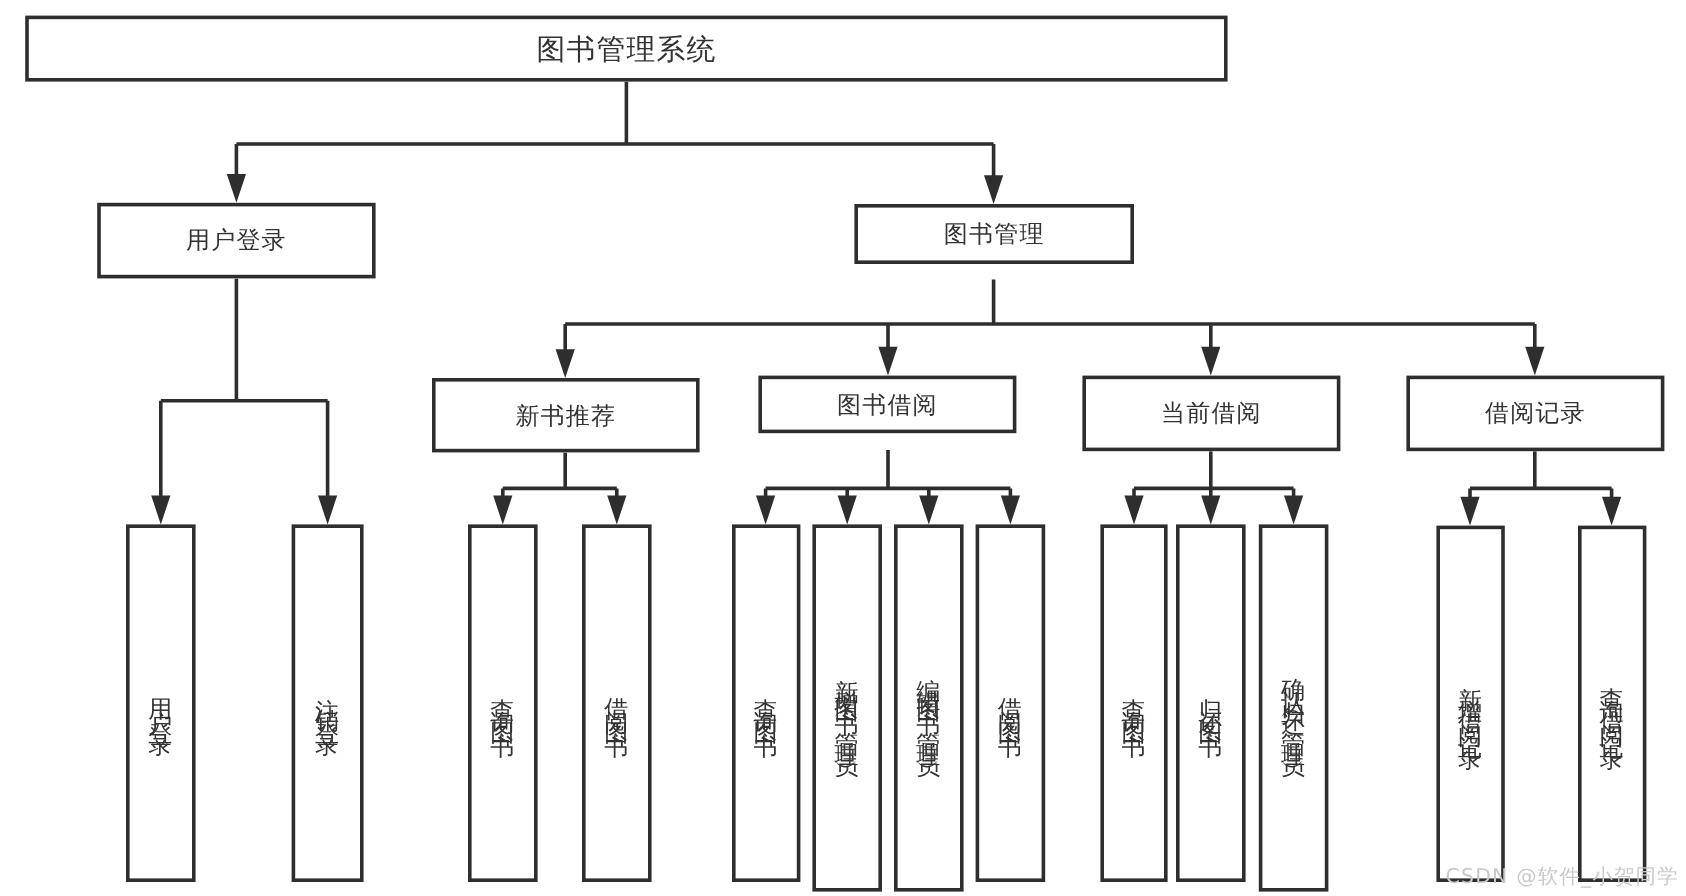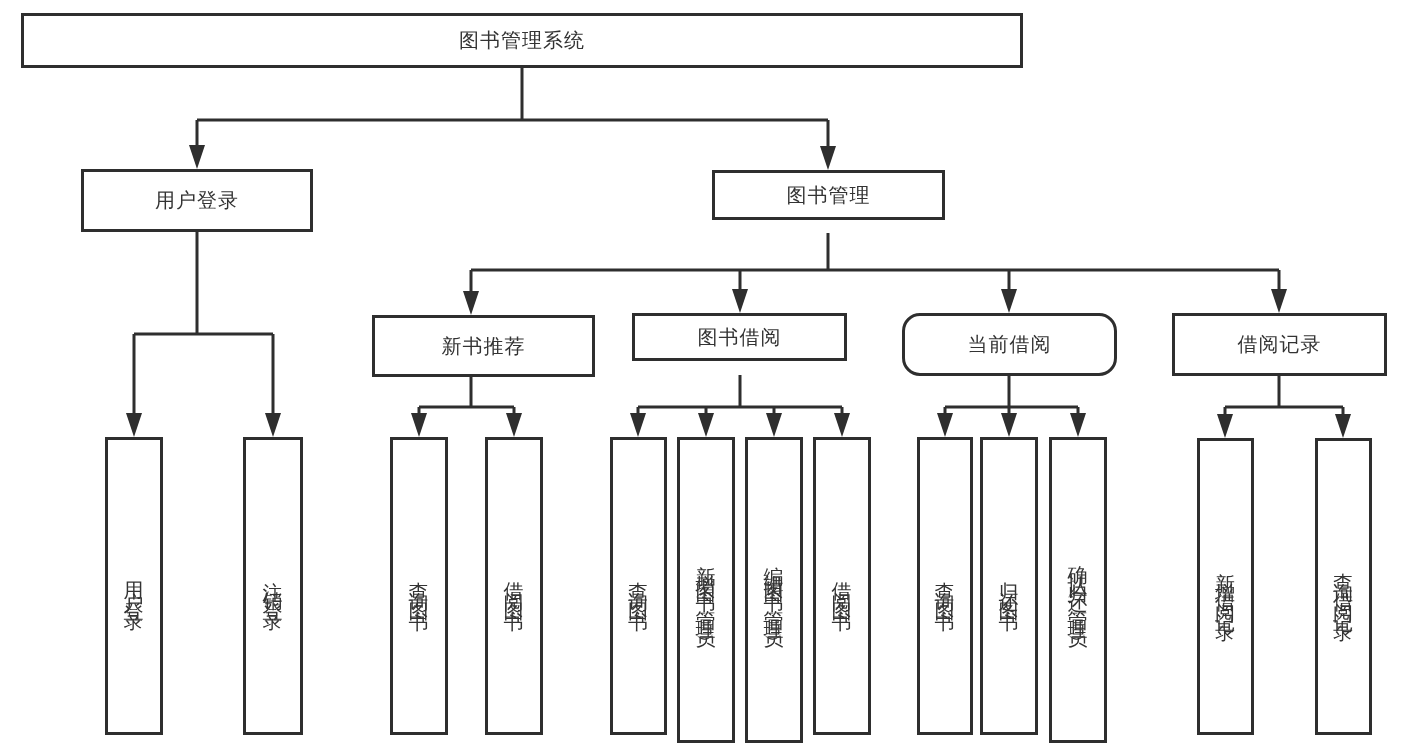--- a/index.html
+++ b/index.html
@@ -16,21 +16,21 @@
   }
   #connectors{position:absolute;left:0;top:0;width:1405px;height:747px;}
   #connectors path{stroke:var(--line-color);stroke-width:3;fill:none;}
   #connectors polygon{fill:var(--line-color);stroke:none;}
   .node{
     position:absolute;background:#fff;border:3px solid var(--line-color);
     box-sizing:border-box;display:flex;align-items:center;justify-content:center;
     color:var(--text-color);
   }
   .h-node{font-size:20px;letter-spacing:1px;white-space:nowrap;}
-  .root-node{font-size:20px;letter-spacing:1px;}
+  .root-node{font-size:24px;letter-spacing:1px;}
   .v-node span{
     writing-mode:vertical-rl;text-orientation:mixed;
     font-size:20px;line-height:1;letter-spacing:10px;
   }
   .v-node.tall span{letter-spacing:9px;}
   #watermark{
     position:absolute;right:6px;top:719px;font-size:17px;
     color:var(--watermark-color);letter-spacing:1px;white-space:nowrap;
   }
 </style>
@@ -87,23 +87,23 @@
       <polygon points="1217,414 1233,414 1225,438"></polygon>
       <polygon points="1335,414 1351,414 1343,438"></polygon>
     </g>
   </svg>
 
   <div class="node root-node" style="left:21px;top:13px;width:1002px;height:55px;">图书管理系统</div>
 
   <div class="node h-node" style="left:81px;top:169px;width:232px;height:63px;">用户登录</div>
   <div class="node h-node" style="left:712px;top:170px;width:233px;height:50px;">图书管理</div>
 
-  <div class="node h-node" style="left:372px;top:315px;width:223px;height:62px;text-align:right;">新书推荐</div>
+  <div class="node h-node" style="left:360px;top:315px;width:223px;height:62px;text-align:right;">新书推荐</div>
   <div class="node h-node" style="left:632px;top:313px;width:215px;height:48px;">图书借阅</div>
-  <div class="node h-node" style="left:902px;top:313px;width:215px;height:63px;border-radius:18px;">当前借阅</div>
+  <div class="node h-node" style="left:902px;top:313px;width:215px;height:63px;">当前借阅</div>
   <div class="node h-node" style="left:1172px;top:313px;width:215px;height:63px;">借阅记录</div>
 
   <div class="node v-node" style="left:105px;top:437px;width:58px;height:298px;">
     <span>用户登录</span>
   </div>
   <div class="node v-node" style="left:243px;top:437px;width:60px;height:298px;">
     <span>注销登录</span>
   </div>
 
   <div class="node v-node" style="left:390px;top:437px;width:58px;height:298px;">
@@ -136,13 +136,14 @@
     <span>确认归还（管理员）</span>
   </div>
 
   <div class="node v-node" style="left:1197px;top:438px;width:57px;height:297px;">
     <span>新增借阅记录</span>
   </div>
   <div class="node v-node" style="left:1315px;top:438px;width:57px;height:297px;">
     <span>查询借阅记录</span>
   </div>
 
+  <div id="watermark">CSDN @软件_小贺同学</div>
 </div>
 
 </body></html>

